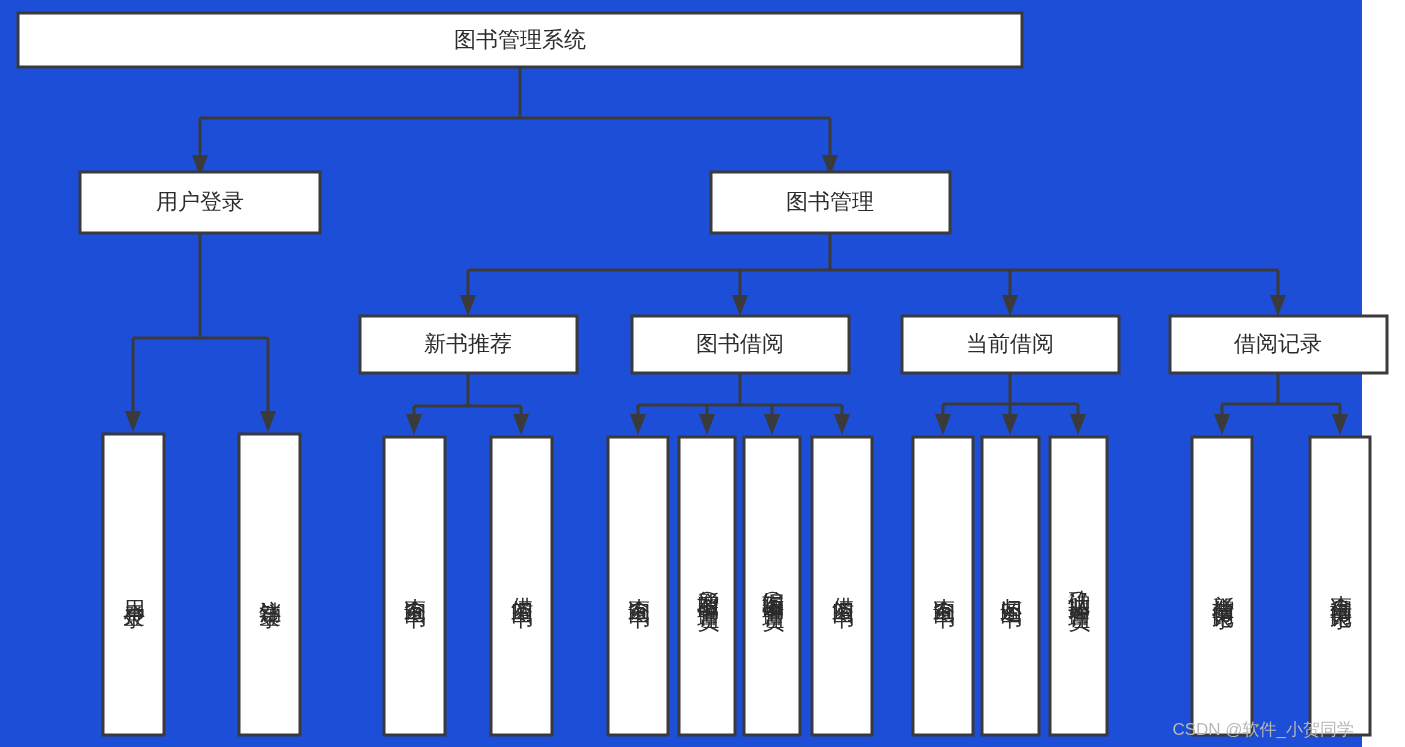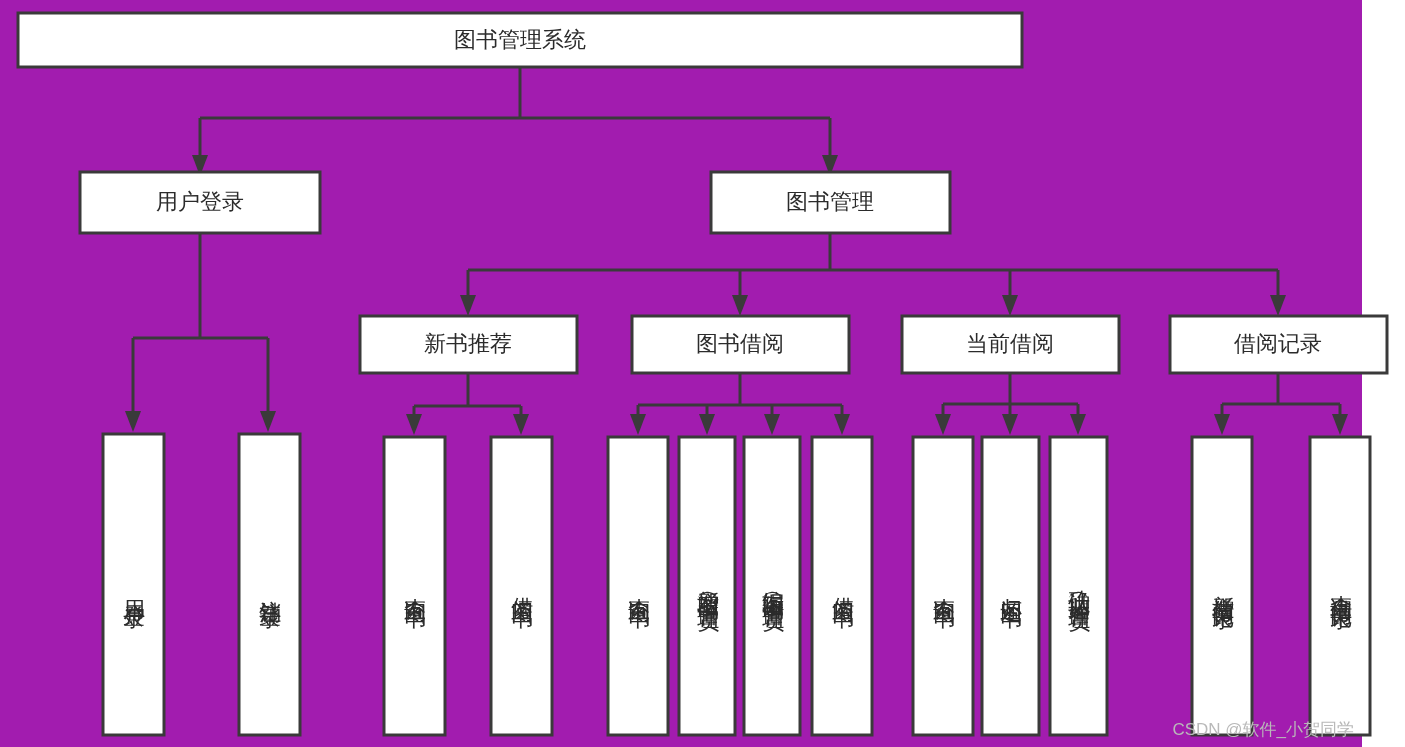--- a/index.html
+++ b/index.html
@@ -1,20 +1,20 @@
 <!DOCTYPE html>
 <html><head>
 <meta charset="utf-8">
 <style>
   html,body{margin:0;padding:0;background:#ffffff;}
   body{
     font-family:"Liberation Sans","DejaVu Sans",sans-serif;
     width:1405px;height:747px;overflow:hidden;
   }
-  #diagram-root{position:relative;width:1362px;height:747px;background:#a21caf;}
+  #diagram-root{position:relative;width:1362px;height:747px;background:#1d4ed8;}
   svg.diagram-canvas{position:absolute;left:0;top:0;width:1405px;height:747px;}
   .node-box{fill:#ffffff;stroke:#3a3a3a;stroke-width:3;}
   .connector{stroke:#3a3a3a;stroke-width:3;fill:none;}
   .arrow-head{fill:#3a3a3a;stroke:none;}
   .node-label{
     font-family:"Liberation Sans","DejaVu Sans",sans-serif;
     fill:#2b2b2b;text-anchor:middle;dominant-baseline:middle;
   }
   .label-h{font-size:22px;}
   .label-v{font-size:22px;writing-mode:vertical-rl;text-orientation:upright;letter-spacing:3px;}

